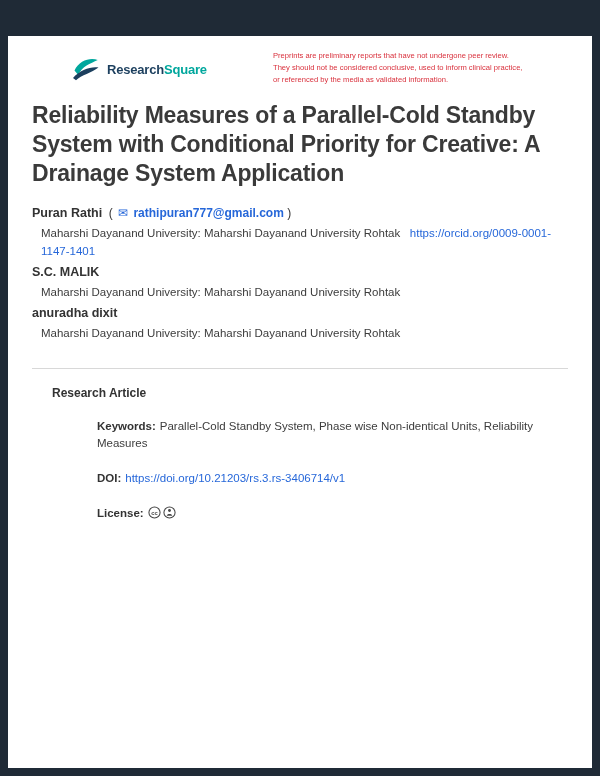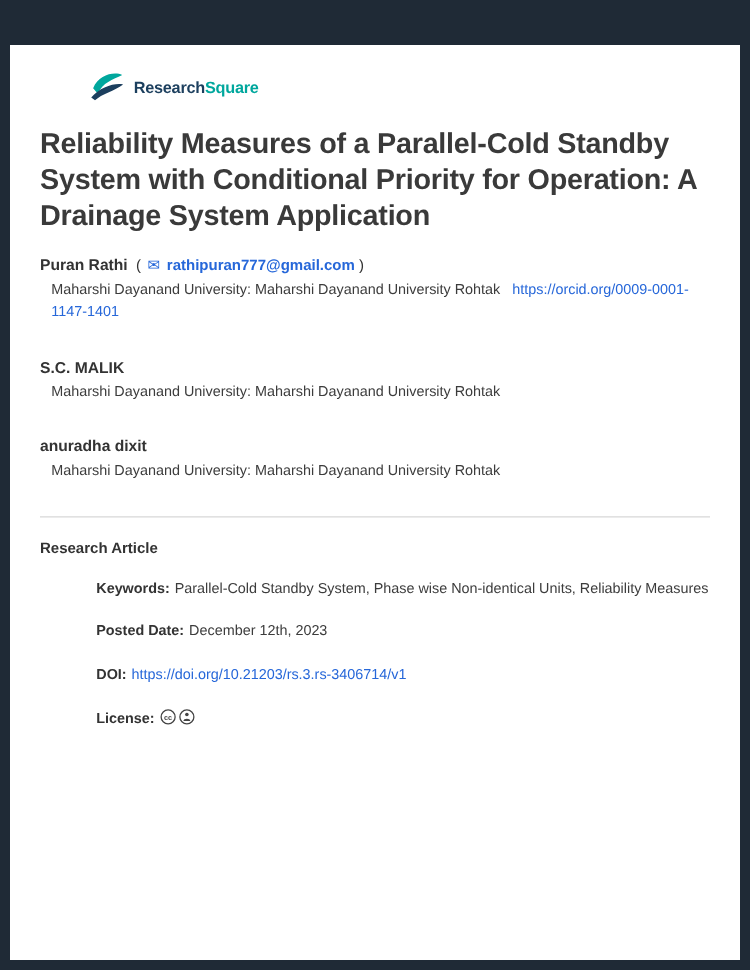--- a/index.html
+++ b/index.html
@@ -42,32 +42,32 @@
     line-height:1.26;
     font-weight:700;
     color:#3a3a3a;
     letter-spacing:-0.2px;
     max-width:545px;
   }
 
   
   .authors { margin-top:18px; font-size:11.5px; color:#3c3c3c; }
   .author-name { font-weight:700; font-size:12.5px; color:#333; }
-  .author-line { margin-top:27px; }
+  .author-line { margin-top:4px; }
   .author-line:first-child { margin-top:16px; }
   .email-wrap { font-size:12px; color:#333; }
   .envelope { color:#2667d9; font-size:12px; margin:0 2px; }
   .email { color:#2667d9; font-weight:700; text-decoration:none; }
   .affiliation { padding-left:9px; margin-top:5px; line-height:1.55; max-width:545px; }
   a.link { color:#2667d9; text-decoration:none; }
 
   .divider { border:none; border-top:1px solid #d8d8d8; margin-top:26px; }
 
   
-  .meta { font-size:11.5px; color:#3c3c3c; }
+  .meta { font-size:11.5px; color:#3c3c3c;margin-left:20px; }
   .article-type { margin-top:17px; font-weight:700; font-size:12px; color:#333; }
   .meta-line { margin-top:17.5px; line-height:1.5; max-width:545px;padding-left:45px; }
   .meta-label { font-weight:700; color:#333; margin-right:4px; }
 
   .cc-badge {
     display:inline-block; vertical-align:-2px;
     width:13px; height:13px; margin-right:2px;
   }
   .read-license { display:block; margin-top:4px; }
 </style>
@@ -79,23 +79,26 @@
   <div class="header-row">
     <div class="logo">
       <span>
         <svg width="30" height="30" viewBox="0 0 40 40">
           <path d="M6 22 C12 8 28 4 37 8 C27 13 16 16 11 28 Z" fill="#00a79d"></path>
           <path d="M4 32 C13 21 29 16 38 18 C29 25 15 28 8 35 Z" fill="#1c3f5e"></path>
         </svg>
       </span>
       <span class="brand"><span class="research">Research</span><span class="square">Square</span></span>
     </div>
+    <div class="disclaimer">Preprints are preliminary reports that have not undergone peer review.
+They should not be considered conclusive, used to inform clinical practice,
+or referenced by the media as validated information.</div>
   </div>
 
-  <h1 class="title">Reliability Measures of a Parallel-Cold Standby System with Conditional Priority for Operation: A Drainage System Application</h1>
+  <h1 class="title">Reliability Measures of a Parallel-Cold Standby System with Conditional Priority for Creative: A Drainage System Application</h1>
 
   <div class="authors">
 
     <div class="author-line">
       <span class="author-name">Puran Rathi</span>
       <span class="email-wrap">
         &nbsp;<span>(</span>
         <span class="envelope">✉</span>
         <a href="#" class="email">rathipuran777@gmail.com</a>
         <span>)</span>
@@ -124,23 +127,20 @@
 
   <hr class="divider">
 
   <div class="meta">
     <div class="article-type">Research Article</div>
 
     <div class="meta-line">
       <span class="meta-label">Keywords:</span><span>Parallel-Cold Standby System, Phase wise Non-identical Units, Reliability Measures</span>
     </div>
 
-    <div class="meta-line">
-      <span class="meta-label">Posted Date:</span><span>December 12th, 2023</span>
-    </div>
 
     <div class="meta-line">
       <span class="meta-label">DOI:</span><a href="#" class="link">https://doi.org/10.21203/rs.3.rs-3406714/v1</a>
     </div>
 
     <div class="meta-line">
       <span class="meta-label">License:</span><span class="cc-badge"><svg width="13" height="13" viewBox="0 0 20 20">
             <circle cx="10" cy="10" r="8.6" fill="none" stroke="#444" stroke-width="1.6"></circle>
             <text x="10" y="13.4" font-size="9" font-weight="bold" fill="#444" text-anchor="middle" font-family="Liberation Sans, sans-serif">cc</text>
           </svg></span><span class="cc-badge"><svg width="13" height="13" viewBox="0 0 20 20">

